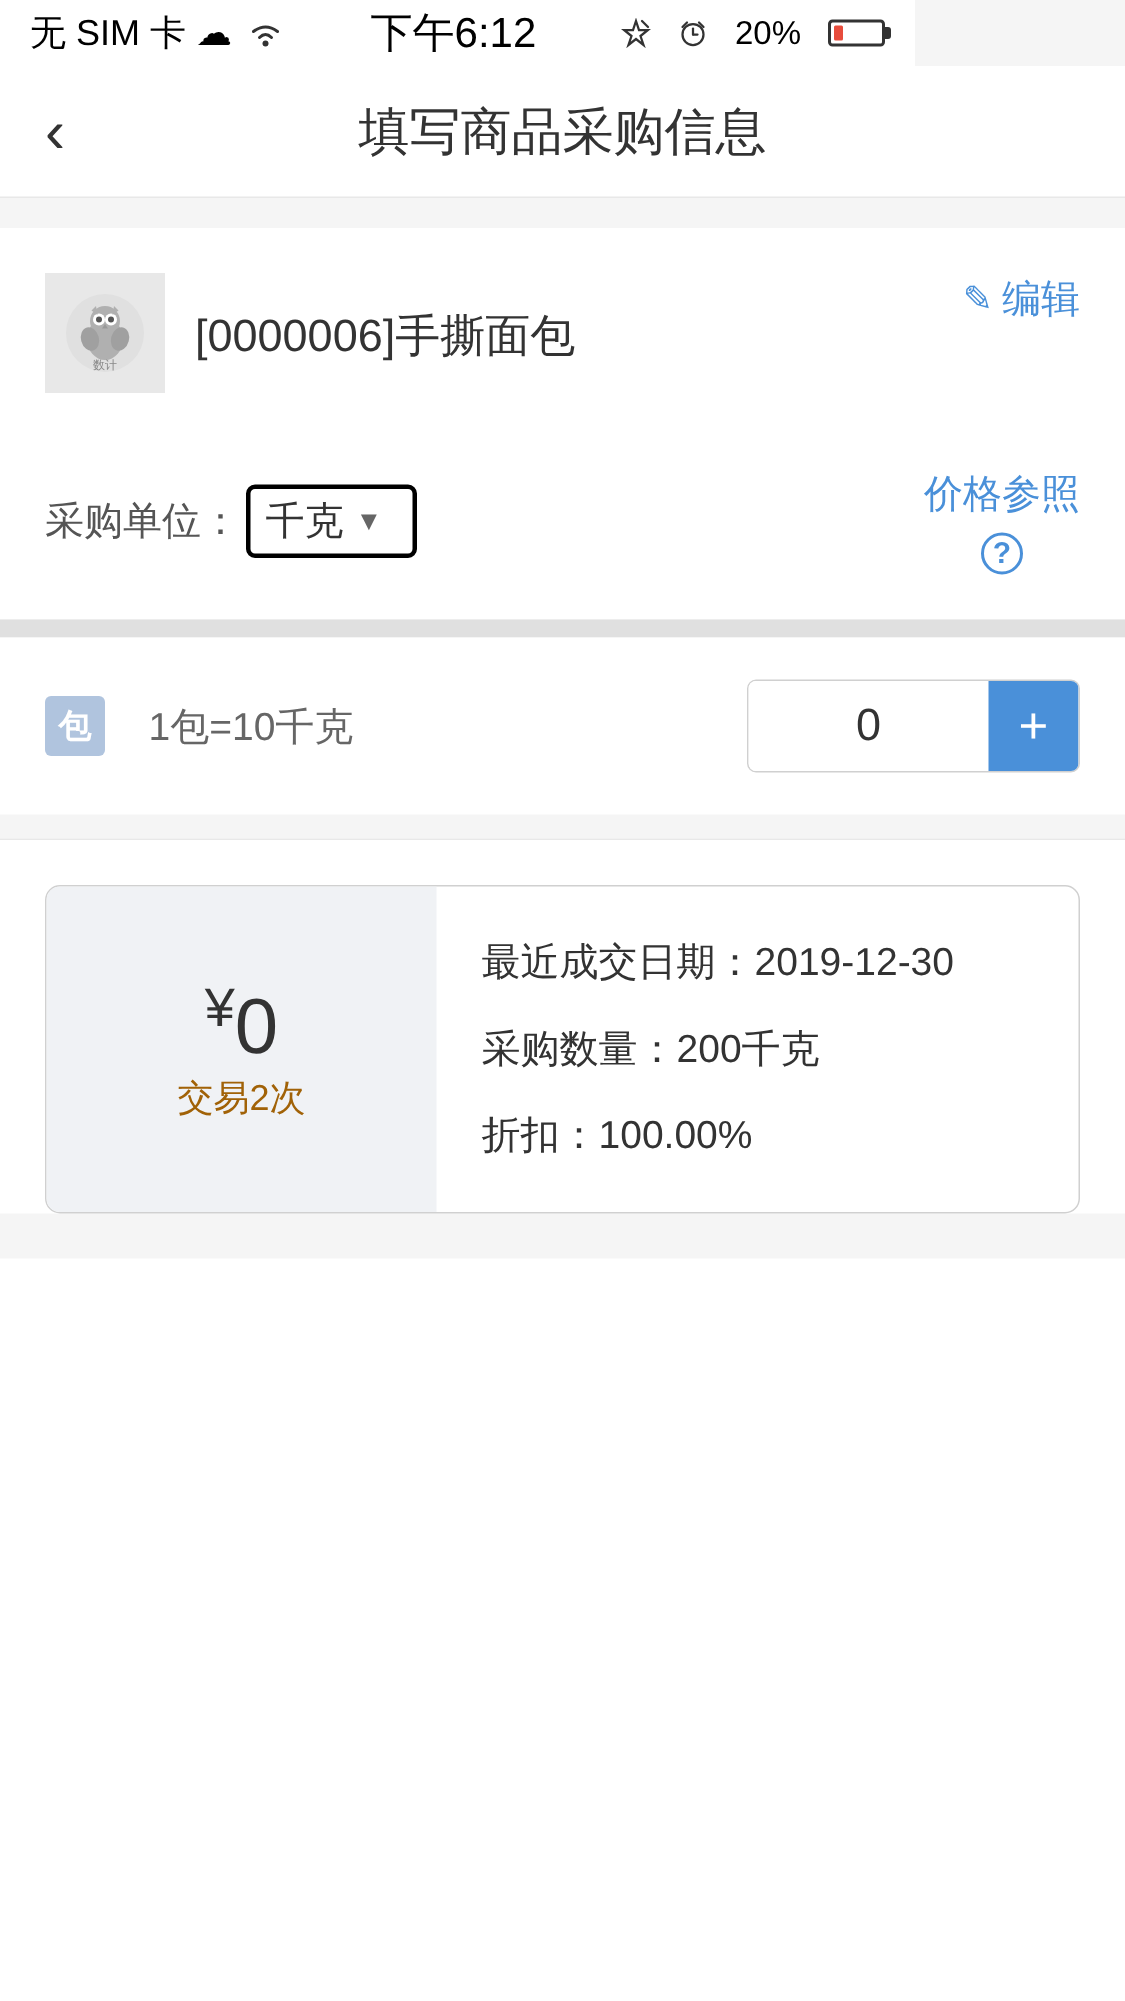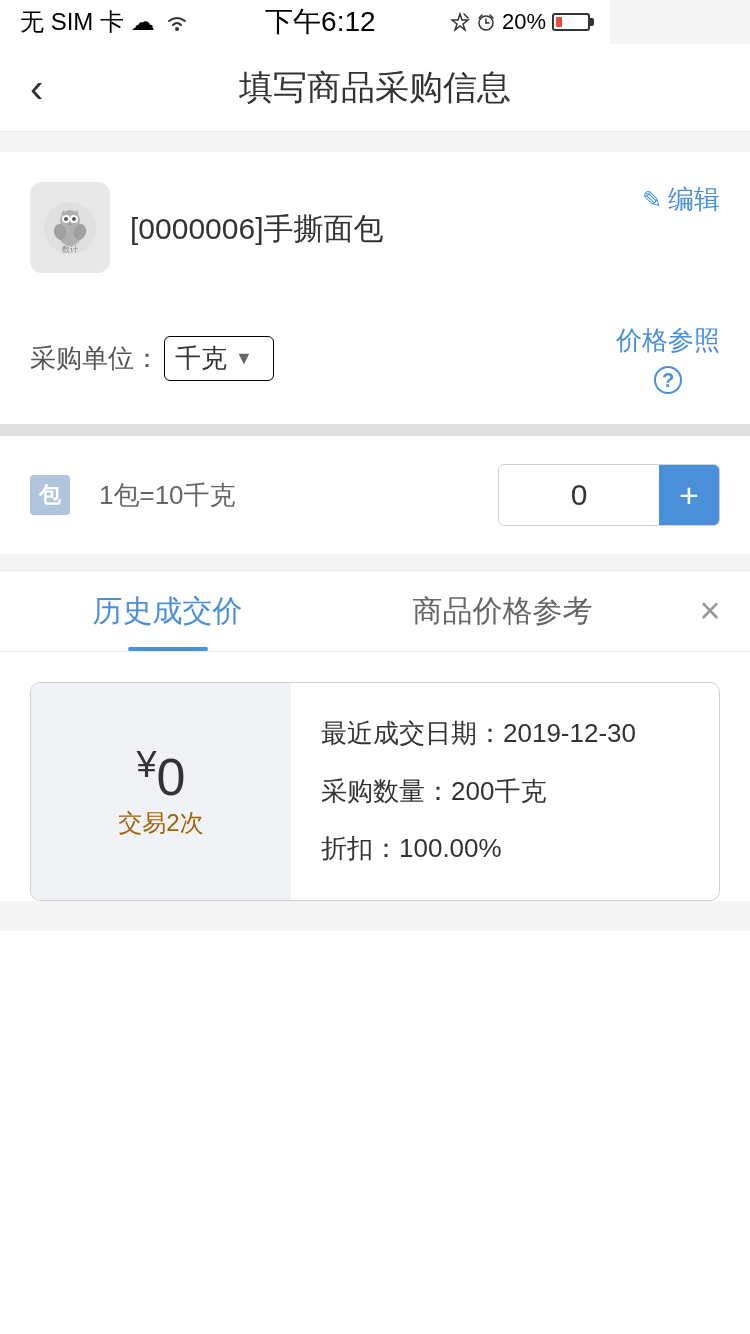--- a/index.html
+++ b/index.html
@@ -30,21 +30,21 @@
       gap: 8px;
       font-size: 24px;
     }
     .status-center {
       font-size: 28px;
       font-weight: 500;
     }
     .status-right {
       display: flex;
       align-items: center;
-      gap: 6px;
+      gap: 18px;
       font-size: 22px;
     }
     .battery-icon {
       display: inline-flex;
       align-items: center;
     }
     .battery-body {
       width: 38px;
       height: 18px;
       border: 2px solid #333;
@@ -110,23 +110,23 @@
       justify-content: space-between;
       margin-bottom: 30px;
     }
     .product-left {
       display: flex;
       align-items: center;
       gap: 20px;
     }
     .product-thumb {
       width: 80px;
-      height: 91px;
+      height: 80px;
       background: #e8e8e8;
-      border-radius: 12px;
+      border-radius: 0;
       display: flex;
       align-items: center;
       justify-content: center;
       flex-shrink: 0;
     }
     .product-name {
       font-size: 30px;
       color: #333;
       font-weight: 400;
       padding-top: 4px;
@@ -151,21 +151,21 @@
       padding: 20px 0 30px 0;
     }
     .unit-row {
       display: flex;
       align-items: center;
       gap: 4px;
       font-size: 26px;
       color: #555;
     }
     .unit-select {
-      border: 1px solid #000000;
+      border: 3px solid #000000;
       border-radius: 6px;
       padding: 4px 20px 4px 10px;
       font-size: 26px;
       color: #333;
       background: #fff;
       position: relative;
       display: inline-flex;
       align-items: center;
       gap: 8px;
       cursor: pointer;
@@ -459,30 +459,20 @@
     <span class="qty-unit-text">1包=10千克</span>
   </div>
   <div class="quantity-input-group">
     <input class="qty-input" type="text" value="0" style="">
     <button class="qty-plus">+</button>
   </div>
 </div>
 
 <div class="bottom-panel">
 
-  <div class="tabs-row">
-    <div class="tab-item active">
-      <span>历史成交价</span>
-      <div class="tab-underline"></div>
-    </div>
-    <div class="tab-item">
-      <span>商品价格参考</span>
-    </div>
-    <div class="tab-close">×</div>
-  </div>
 
   <div class="price-card">
     <div class="price-left-panel">
       <div class="price-amount">
         <span class="currency">¥</span><span>0</span>
       </div>
       <div class="price-trades">交易2次</div>
     </div>
     <div class="price-right-panel">
       <div class="price-detail-row">

